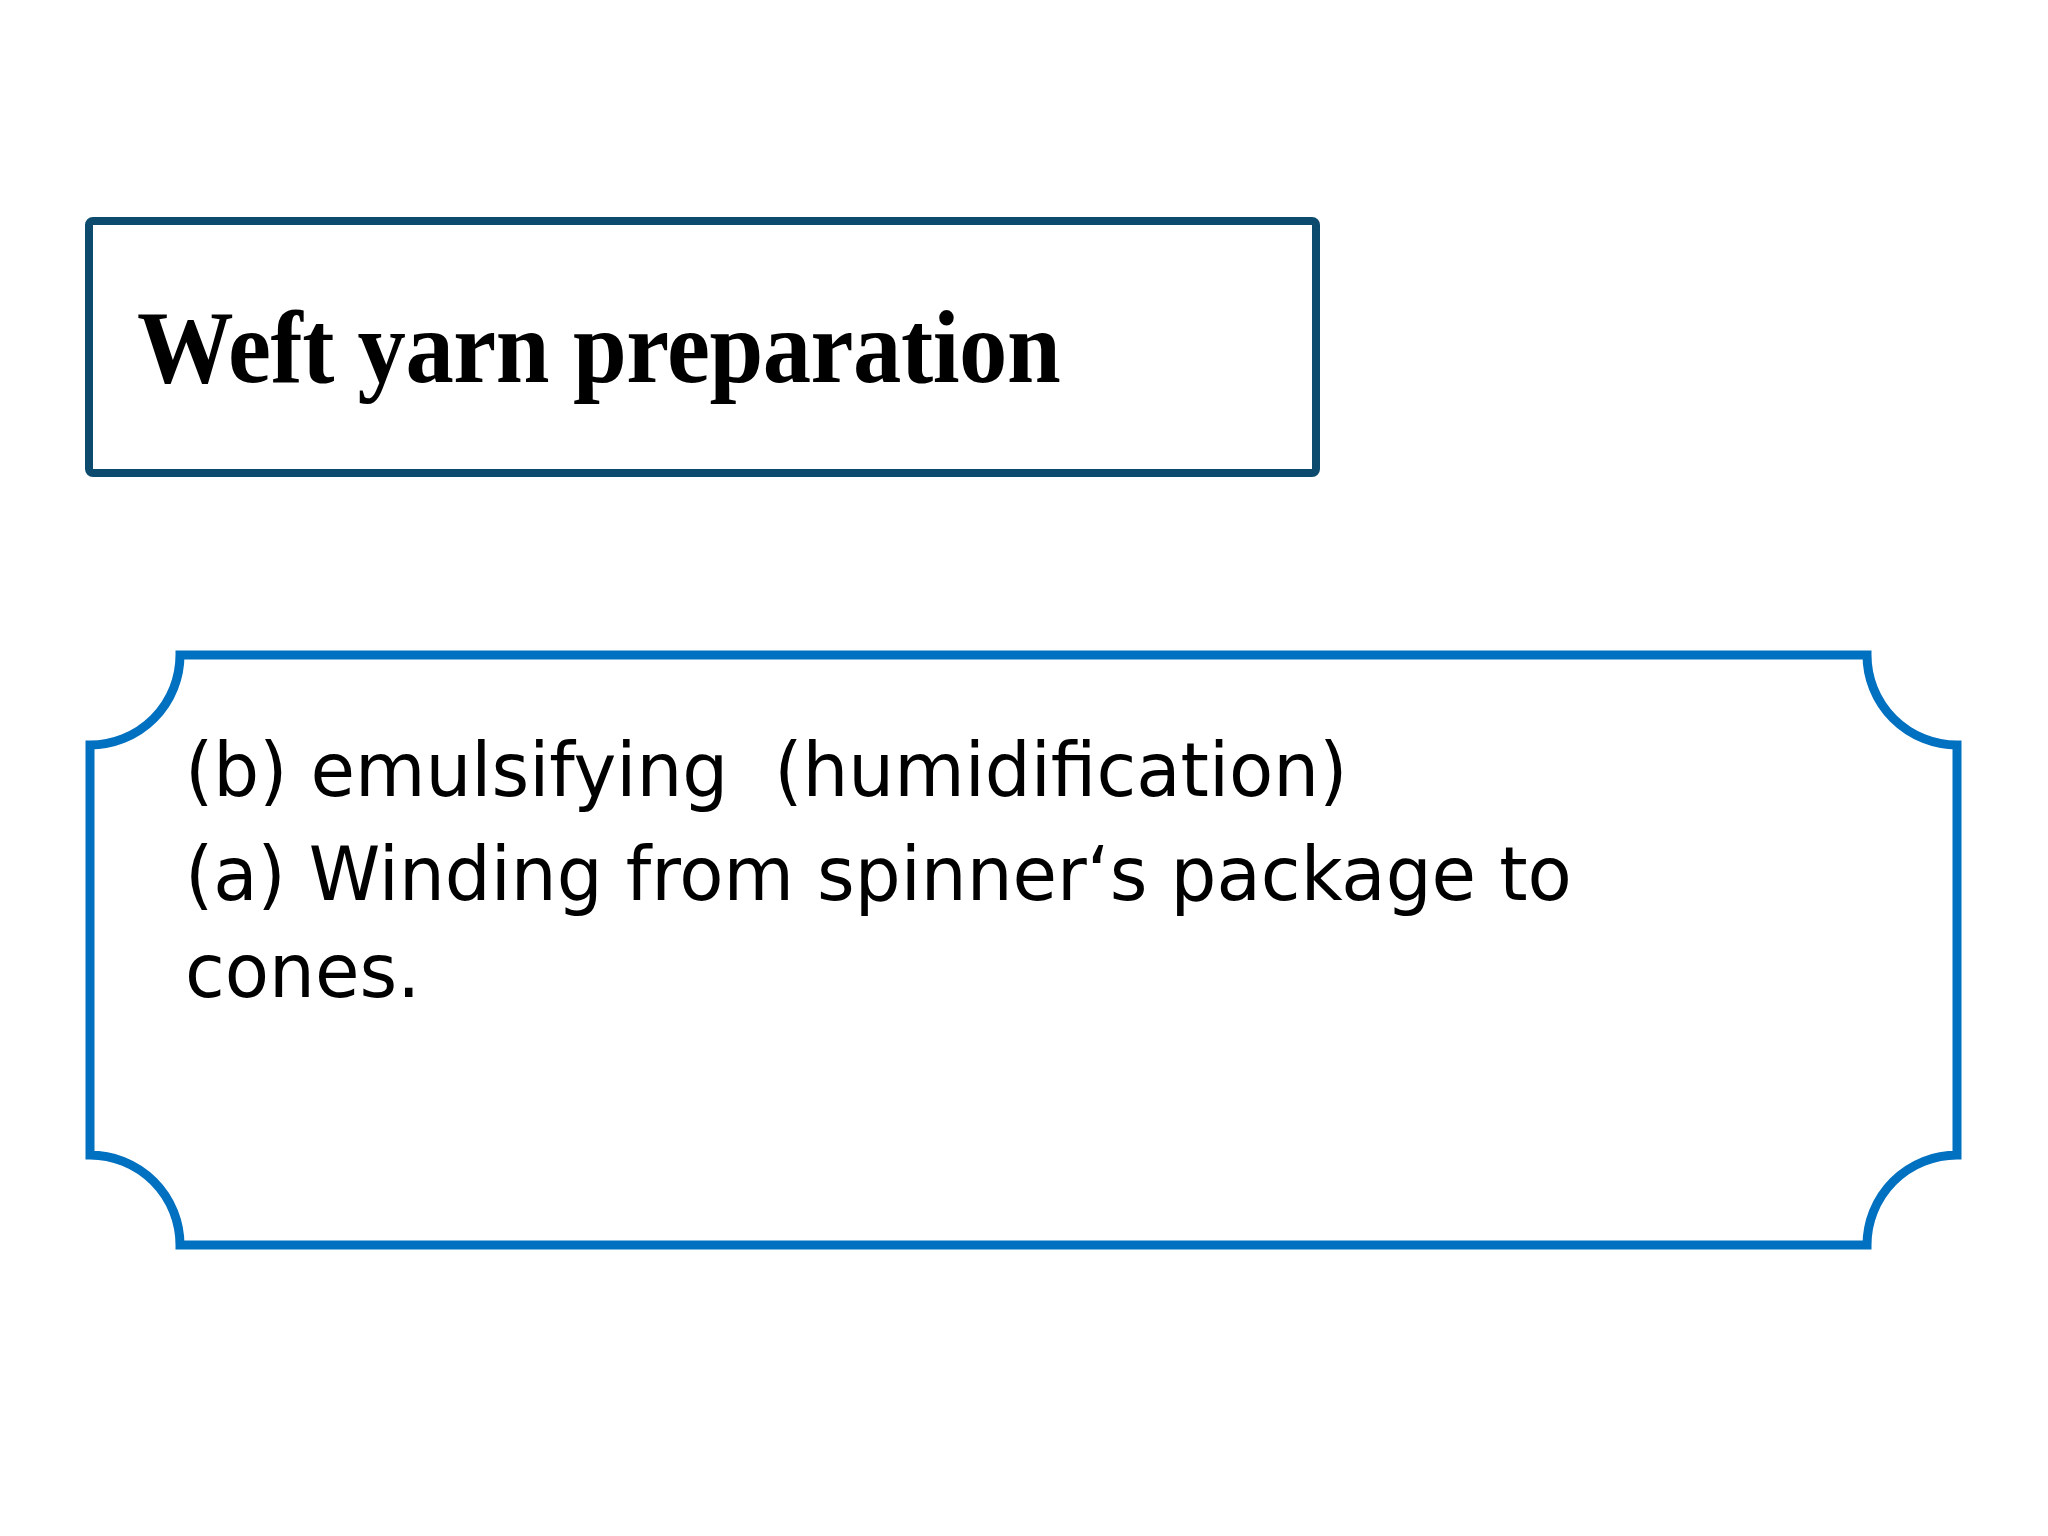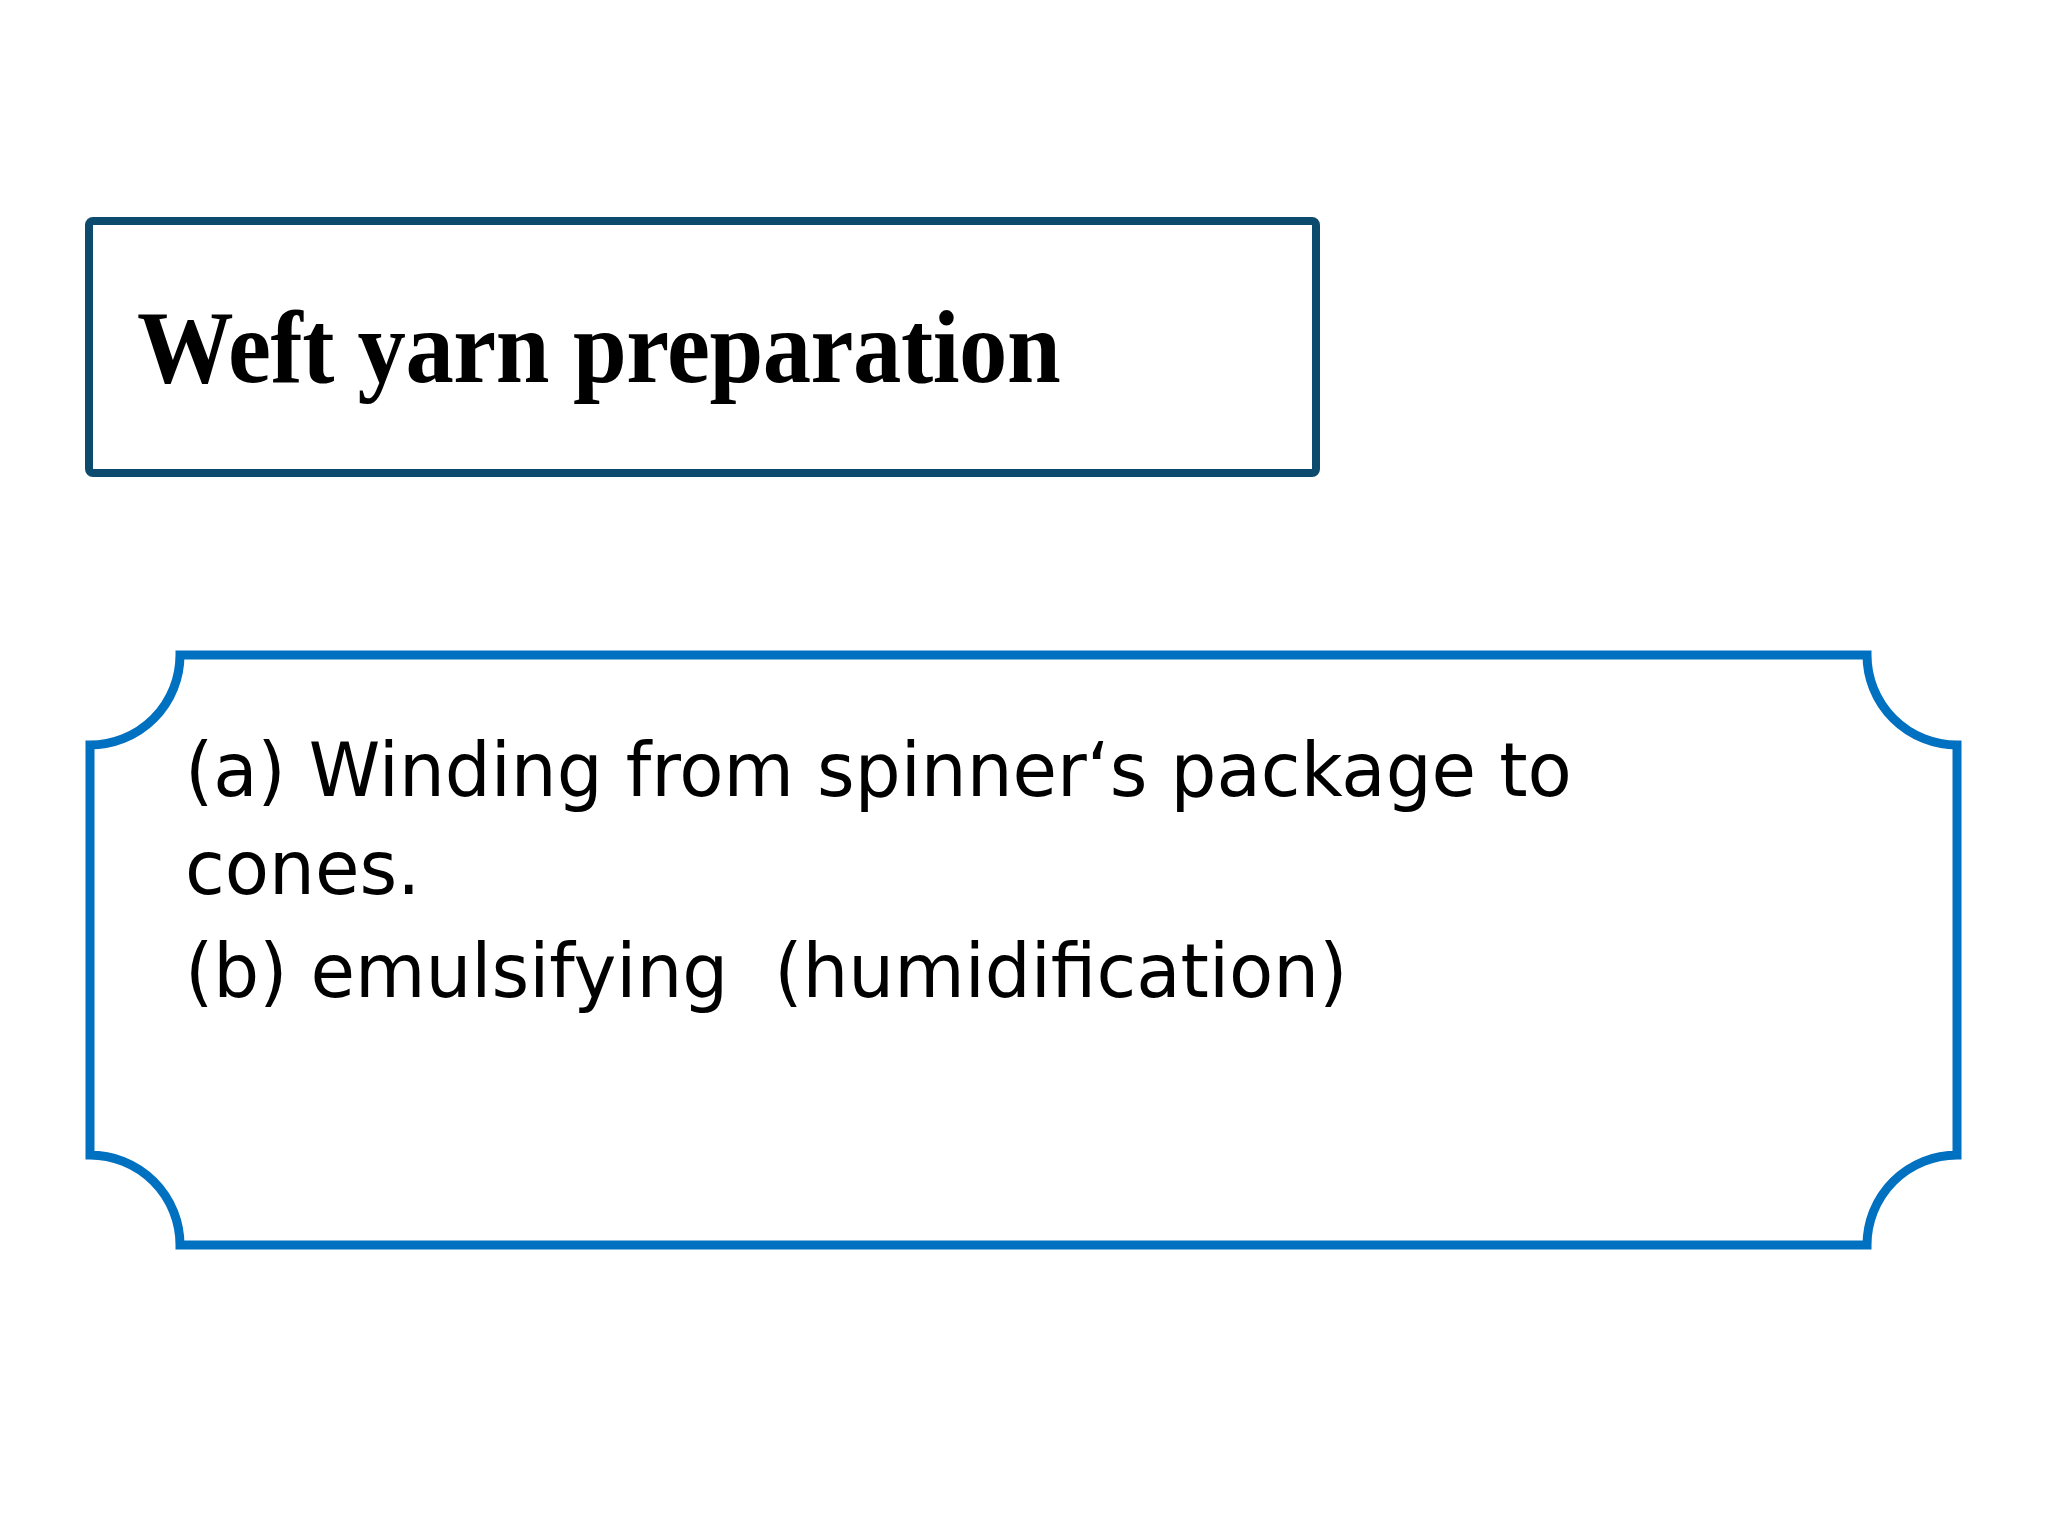--- a/index.html
+++ b/index.html
@@ -112,18 +112,18 @@
                L 1872 505
                A 90 90 0 0 0 1782 595
                L 95 595
                A 90 90 0 0 0 5 505
                L 5 95
                A 90 90 0 0 0 95 5
                Z" fill="#ffffff" stroke="#0070c0" stroke-width="9" stroke-linejoin="miter" stroke-linecap="butt"></path>
     </svg>
 
     <div id="body-text">
+      <p><span>(b) emulsifying  (humidification)</span></p>
       <p><span>(a) Winding from spinner‘s package to cones.</span></p>
-      <p><span>(b) emulsifying  (humidification)</span></p>
     </div>
   </div>
 
 </div>
 
 </body></html>

